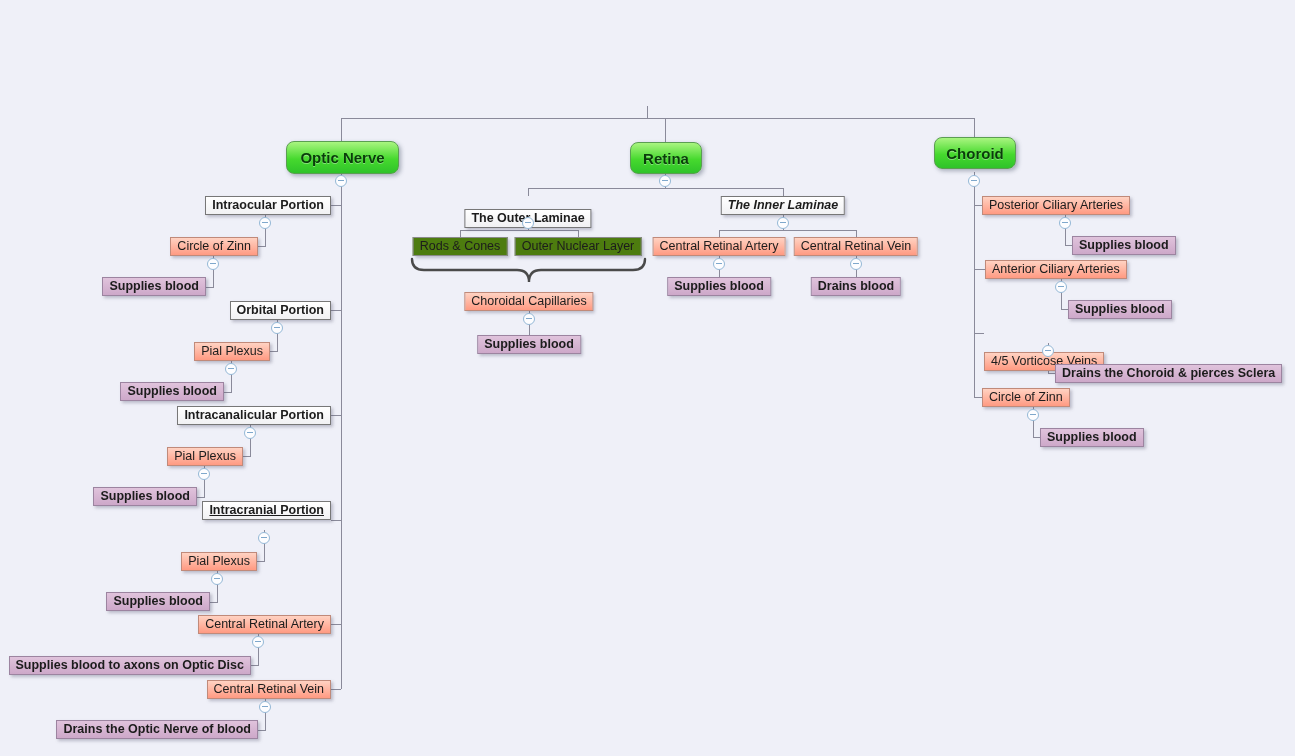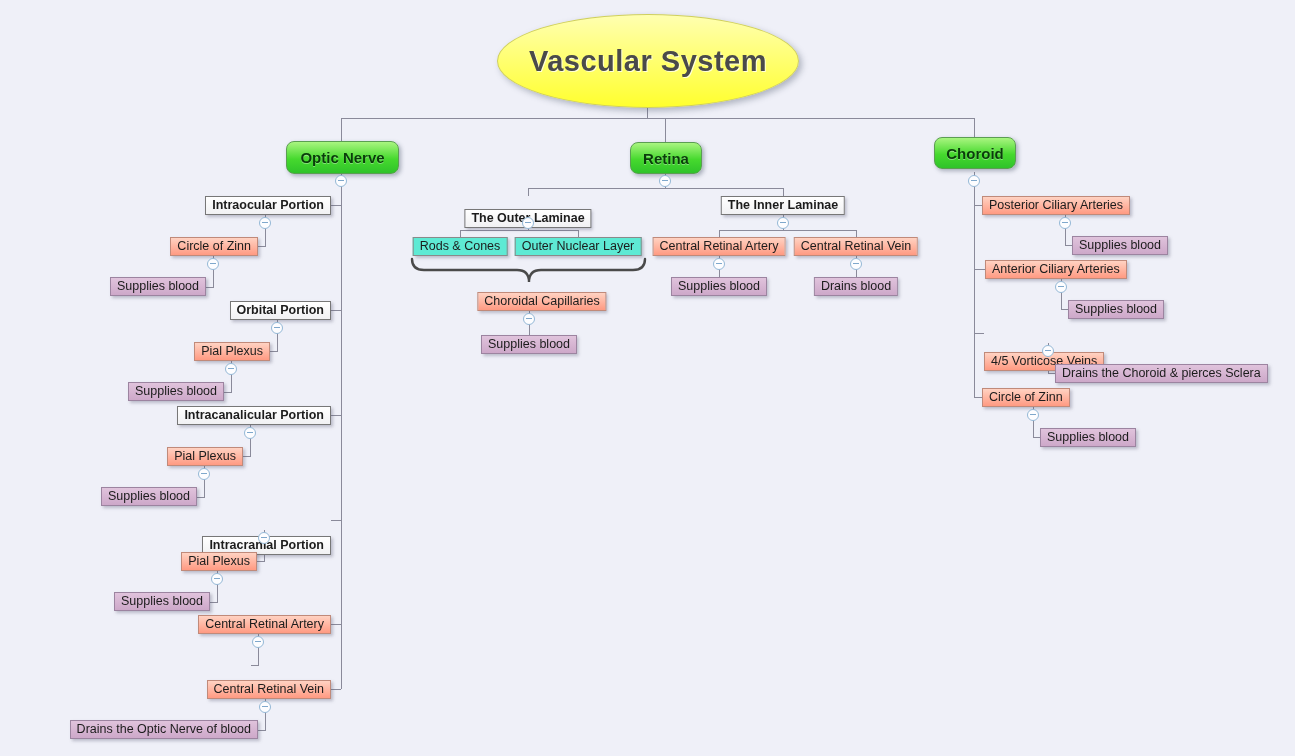--- a/index.html
+++ b/index.html
@@ -9,23 +9,23 @@
     font-family:"Liberation Sans",sans-serif;overflow:hidden;
   }
   svg.lines{position:absolute;left:0;top:0;}
   .node{
     position:absolute;box-sizing:border-box;height:19px;line-height:15px;
     padding:1px 6px;font-size:12.5px;white-space:nowrap;color:#1c1c1c;
     border:1px solid #8a8a8a;background:#fff;
     box-shadow:2px 2px 3px rgba(90,90,115,.35);
   }
   .white{background:linear-gradient(#ffffff,#f1f1f3);border-color:#777;font-weight:bold;}
-  .plainwhite{background:#5eead4;border-color:#8a8a8a;}
+  .plainwhite{background:#4d7c0f;border-color:#8a8a8a;}
   .salmon{background:linear-gradient(#ffd2c2,#ff9a82);border-color:#c08a7a;}
-  .plum{background:linear-gradient(#e0c3dc,#cda8c9);border-color:#9c84a0;}
+  .plum{background:linear-gradient(#e0c3dc,#cda8c9);border-color:#9c84a0;font-weight:bold;}
   .center{transform:translateX(-50%);}
   .branch{
     position:absolute;display:flex;align-items:center;justify-content:center;
     font-weight:bold;font-size:15px;color:#0a3d0a;
     background:linear-gradient(#a9f580,#46d92e 55%,#2fc32a);
     border:1px solid #5b9e52;border-radius:8px;
     box-shadow:2px 2px 4px rgba(80,90,110,.45);
     text-shadow:0 1px 0 rgba(255,255,255,.35);
   }
   .root-node{
@@ -63,53 +63,53 @@
       M528 215 V230 M460 230 H578 M460 230 V237 M578 230 V237
       M529 311 V335
       M783 215 V230 M719 230 H856 M719 230 V237 M856 230 V237
       M719 256 V277 M856 256 V277
       M974 172 V397
       M974 205 H982 M974 269 H985 M974 333 H984 M974 397 H982
       M1065 215 V245 H1072 M1061 279 V309 H1068 M1048 343 V373 H1055 M1033 407 V437 H1040"></path>
     <path fill="none" stroke="#4a4a4a" stroke-width="2.4" stroke-linecap="round" d="M412 259 Q412 270 424 270 L517 270 Q529 270 529 282 Q529 270 541 270 L633 270 Q645 270 645 259"></path>
   </svg>
 
-  <div class="root-node" style="left:497px;top:14px;width:300px;height:92px;">Vascular System</div>
 
   <div class="branch" style="left:286px;top:141px;width:111px;height:31px;">Optic Nerve</div>
   <div class="branch" style="left:630px;top:142px;width:70px;height:30px;">Retina</div>
   <div class="branch" style="left:934px;top:137px;width:80px;height:30px;">Choroid</div>
 
   <div class="node white" style="right:964px;top:196px;">Intraocular Portion</div>
   <div class="node salmon" style="right:1037px;top:237px;">Circle of Zinn</div>
   <div class="node plum" style="right:1089px;top:277px;">Supplies blood</div>
 
   <div class="node white" style="right:964px;top:301px;">Orbital Portion</div>
   <div class="node salmon" style="right:1025px;top:342px;">Pial Plexus</div>
   <div class="node plum" style="right:1071px;top:382px;">Supplies blood</div>
 
   <div class="node white" style="right:964px;top:406px;">Intracanalicular Portion</div>
   <div class="node salmon" style="right:1052px;top:447px;">Pial Plexus</div>
   <div class="node plum" style="right:1098px;top:487px;">Supplies blood</div>
 
-  <div class="node white" style="right:964px;top:536px;">Intracranial Portion</div>
+  <div class="node white" style="right:964px;top:501px;text-decoration:underline;">Intracranial Portion</div>
   <div class="node salmon" style="right:1038px;top:552px;">Pial Plexus</div>
   <div class="node plum" style="right:1085px;top:592px;">Supplies blood</div>
 
   <div class="node salmon" style="right:964px;top:615px;">Central Retinal Artery</div>
+  <div class="node plum" style="right:1044px;top:656px;">Supplies blood to axons on Optic Disc</div>
 
   <div class="node salmon" style="right:964px;top:680px;">Central Retinal Vein</div>
   <div class="node plum" style="right:1037px;top:720px;">Drains the Optic Nerve of blood</div>
 
   <div class="node white center" style="left:528px;top:209px;text-align:right;">The Outer Laminae</div>
-  <div class="node white center" style="left:783px;top:196px;">The Inner Laminae</div>
+  <div class="node white center" style="left:783px;top:196px;font-style:italic;">The Inner Laminae</div>
 
   <div class="node plainwhite center" style="left:460px;top:237px;">Rods &amp; Cones</div>
   <div class="node plainwhite center" style="left:578px;top:237px;">Outer Nuclear Layer</div>
-  <div class="node salmon center" style="left:529px;top:292px;margin-left:13px;">Choroidal Capillaries</div>
+  <div class="node salmon center" style="left:529px;top:292px;">Choroidal Capillaries</div>
   <div class="node plum center" style="left:529px;top:335px;">Supplies blood</div>
 
   <div class="node salmon center" style="left:719px;top:237px;">Central Retinal Artery</div>
   <div class="node salmon center" style="left:856px;top:237px;">Central Retinal Vein</div>
   <div class="node plum center" style="left:719px;top:277px;">Supplies blood</div>
   <div class="node plum center" style="left:856px;top:277px;">Drains blood</div>
 
   <div class="node salmon" style="left:982px;top:196px;">Posterior Ciliary Arteries</div>
   <div class="node plum" style="left:1072px;top:236px;">Supplies blood</div>
 

